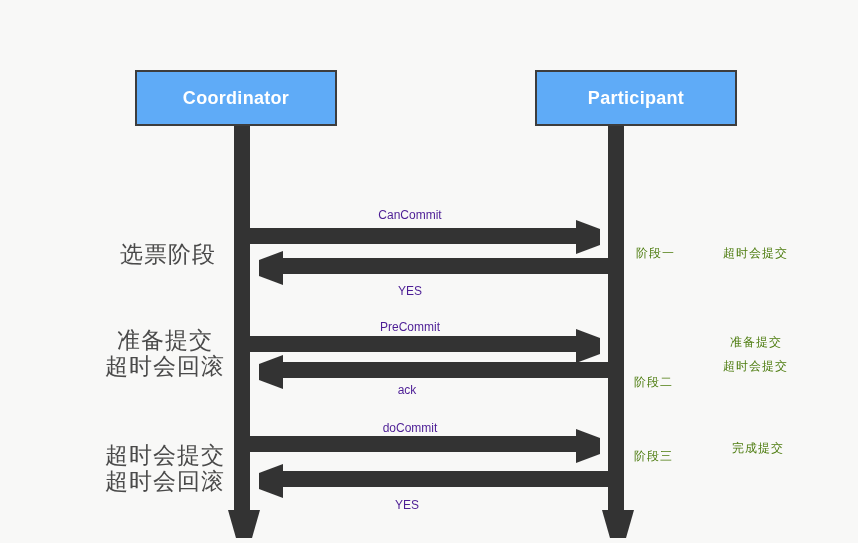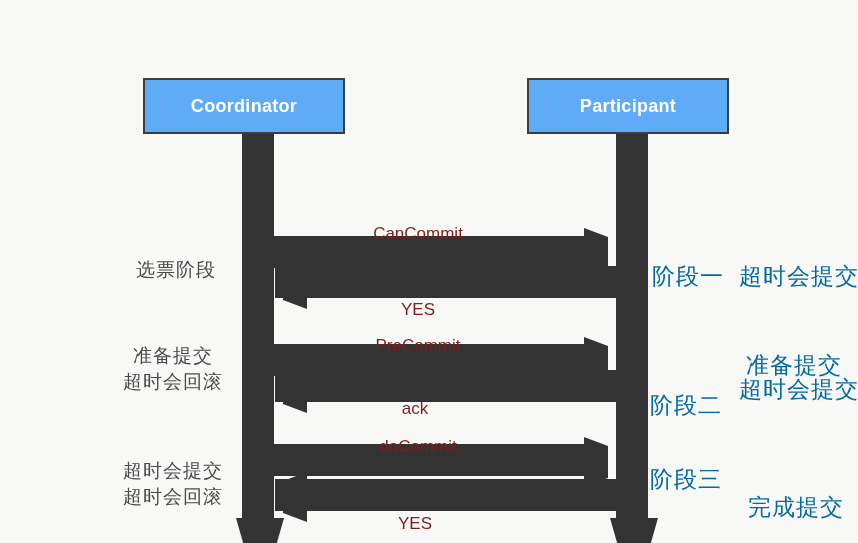--- a/index.html
+++ b/index.html
@@ -1,15 +1,15 @@
 <!DOCTYPE html>
 <html style="--bg: #f8f8f7; --actor-fill: #5fabf7; --stroke-dark: #3d3d3d; --line: #333333;"><head>
 <meta charset="utf-8">
 <style>
-  * { margin: 8px; padding: 16px; box-sizing: border-box; }
+  * { margin: 8px; padding: 8px; box-sizing: border-box; }
   html, body { width: 858px; height: 543px; }
   body {
     position: relative;
     background: var(--bg, #f8f8f7);
     font-family: "Liberation Sans", "DejaVu Sans", sans-serif;
     overflow: hidden;
     color: #4a4a4a;
   }
   .actor-box {
     position: absolute;
@@ -20,21 +20,21 @@
     border: 2px solid var(--stroke-dark, #3d3d3d);
     color: #ffffff;
     font-size: 18px;
     font-weight: bold;
     display: flex;
     align-items: center;
     justify-content: center;
     letter-spacing: 0.3px;
   }
   #coordinator-box { left: 103px; }
-  #participant-box { left: 487px; }
+  #participant-box { left: 503px; }
 
   .lifeline {
     position: absolute;
     top: 94px;
     width: 3px;
     height: 384px;
     background: var(--line, #333333);
   }
   #coordinator-lifeline { left: 202px; }
   #participant-lifeline { left: 576px; }
@@ -65,40 +65,40 @@
   .head-left {
     position: absolute;
     width: 0; height: 0;
     border-top: 9px solid transparent;
     border-bottom: 9px solid transparent;
     border-right: 24px solid var(--line, #333333);
   }
 
   .msg-label {
     position: absolute;
-    font-size: 17px;
-    color: #7f1d1d;
+    font-size: 12px;
+    color: #4c1d95;
     white-space: nowrap;
     transform: translateX(-50%);
   }
 
   .side-label {
     position: absolute;
-    font-size: 19px;
+    font-size: 23px;
     color: #4a4a4a;
     line-height: 26px;
     text-align: center;
     white-space: nowrap;
     transform: translateX(-50%);
     letter-spacing: 1px;
   }
   .right-text {
     position: absolute;
-    font-size: 23px;
-    color: #0369a1;
+    font-size: 12px;
+    color: #4d7c0f;
     white-space: nowrap;
     letter-spacing: 1px;
   }
 </style>
 </head>
 <body>
 
 <div class="actor-box" id="coordinator-box">
   <span>Coordinator</span>
 </div>
@@ -148,13 +148,13 @@
 </div>
 
 <div class="right-text" style="left:596px; top:205px;">阶段一</div>
 <div class="right-text" style="left:683px; top:205px;">超时会提交</div>
 
 <div class="right-text" style="left:690px; top:294px;">准备提交</div>
 <div class="right-text" style="left:594px; top:334px;">阶段二</div>
 <div class="right-text" style="left:683px; top:318px;">超时会提交</div>
 
 <div class="right-text" style="left:594px; top:408px;">阶段三</div>
-<div class="right-text" style="left:692px; top:436px;">完成提交</div>
+<div class="right-text" style="left:692px; top:400px;">完成提交</div>
 
 </body></html>

